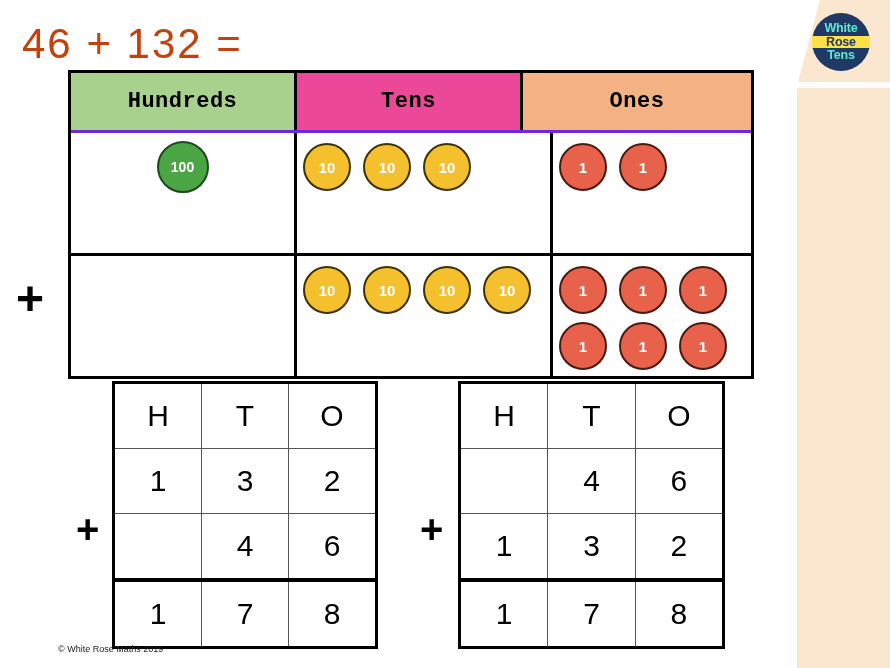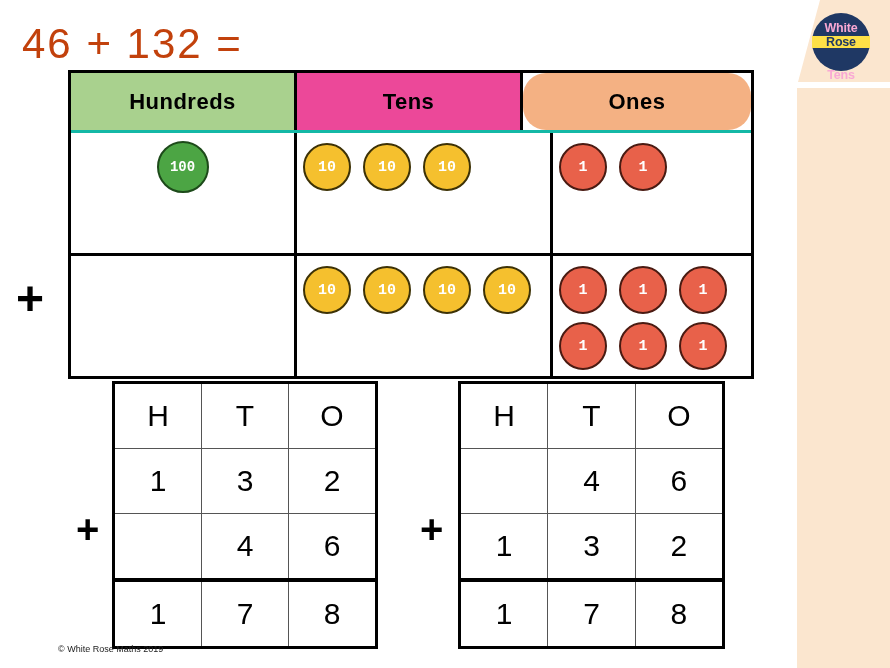--- a/index.html
+++ b/index.html
@@ -46,26 +46,25 @@
     border-radius: 50%;
     background: #1F3864;
     z-index: 3;
     display: flex;
     flex-direction: column;
     align-items: center;
     justify-content: center;
     line-height: 1.02;
   }
   #logo .lrow {
-    color: #f9a8d4;
+    color: #5eead4;
     font-weight: bold;
     font-size: 12.5px;
     letter-spacing: -0.2px;
     font-family: "Liberation Sans", sans-serif;
-    margin-top: 20px;
   }
   #logo .lrow.mid {
     background: #fde047;
     color: #1F3864;
     width: 58px;
     text-align: center;
     margin: 1px 0;
   }
 
   
@@ -86,35 +85,36 @@
     top: 70px;
     width: 686px;
     border: 3px solid #000;
     box-sizing: border-box;
     background: #fff;
     z-index: 2;
   }
   .pv-headrow {
     display: flex;
     height: 57px;
-    border-bottom: 3px solid #14b8a6;
+    border-bottom: 3px solid #6d28d9;
+    font-family: Liberation Mono, monospace;
   }
   .pv-head {
     display: flex;
     align-items: center;
     justify-content: center;
     font-size: 22px;
     font-weight: bold;
     color: #000;
     box-sizing: border-box;
     letter-spacing: 0.5px;
   }
   .pv-head.h { width: 226px; background: #A9D18E; border-right: 3px solid #000; }
   .pv-head.t { width: 226px; background: #ec4899; border-right: 3px solid #000; }
-  .pv-head.o { flex: 1;      background: #F4B183; border-radius: 23px; }
+  .pv-head.o { flex: 1;      background: #F4B183; }
 
   .pv-row {
     display: flex;
     height: 120px;
   }
   .pv-row.first { border-bottom: 3px solid #000; }
   .pv-cell {
     box-sizing: border-box;
     position: relative;
     padding: 8px 6px;
@@ -141,21 +141,21 @@
     height: 48px;
     border-radius: 50%;
     border: 2px solid #b91c1c;
     box-sizing: border-box;
     display: flex;
     align-items: center;
     justify-content: center;
     color: #ffffff;
     font-weight: bold;
     font-size: 15px;
-    font-family: Liberation Mono, monospace;
+    font-family: Liberation Sans, sans-serif;
   }
   .counter.hundred { background: #4CA544; border-color: #1d4a1a; width: 52px; height: 52px; font-size: 14px;}
   .counter.ten     { background: #F5C02E; border-color: #3d3206; }
   .counter.one     { background: #E8614A; border-color: #4a1b12; }
 
   
   #chart-plus {
     position: absolute;
     left: 16px;
     top: 275px;

